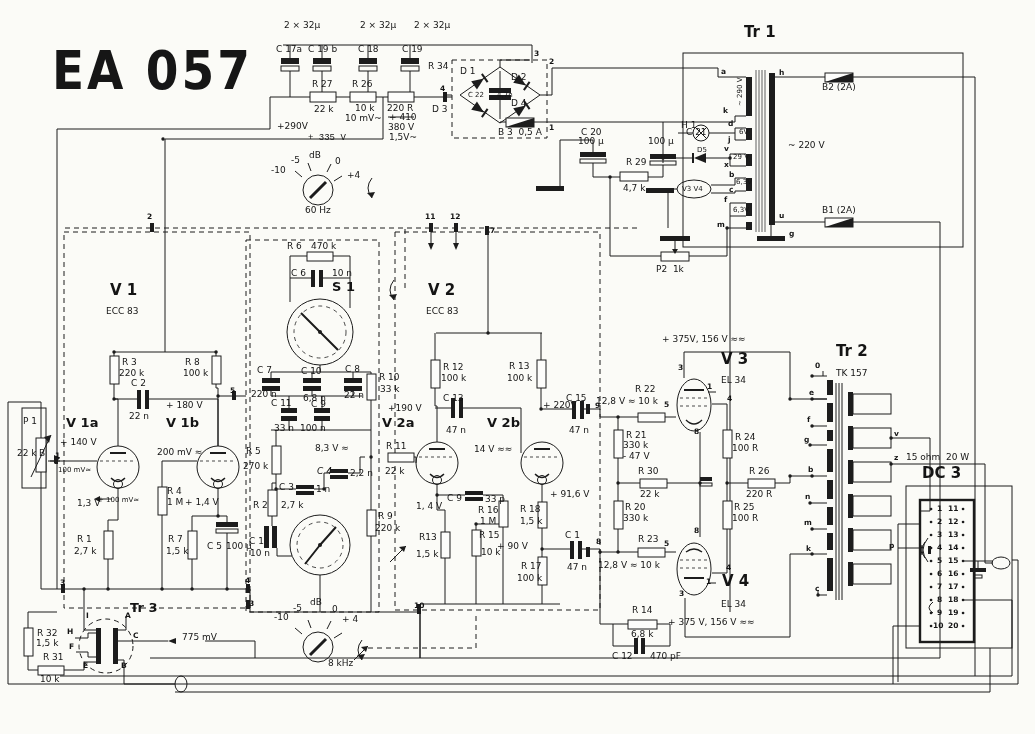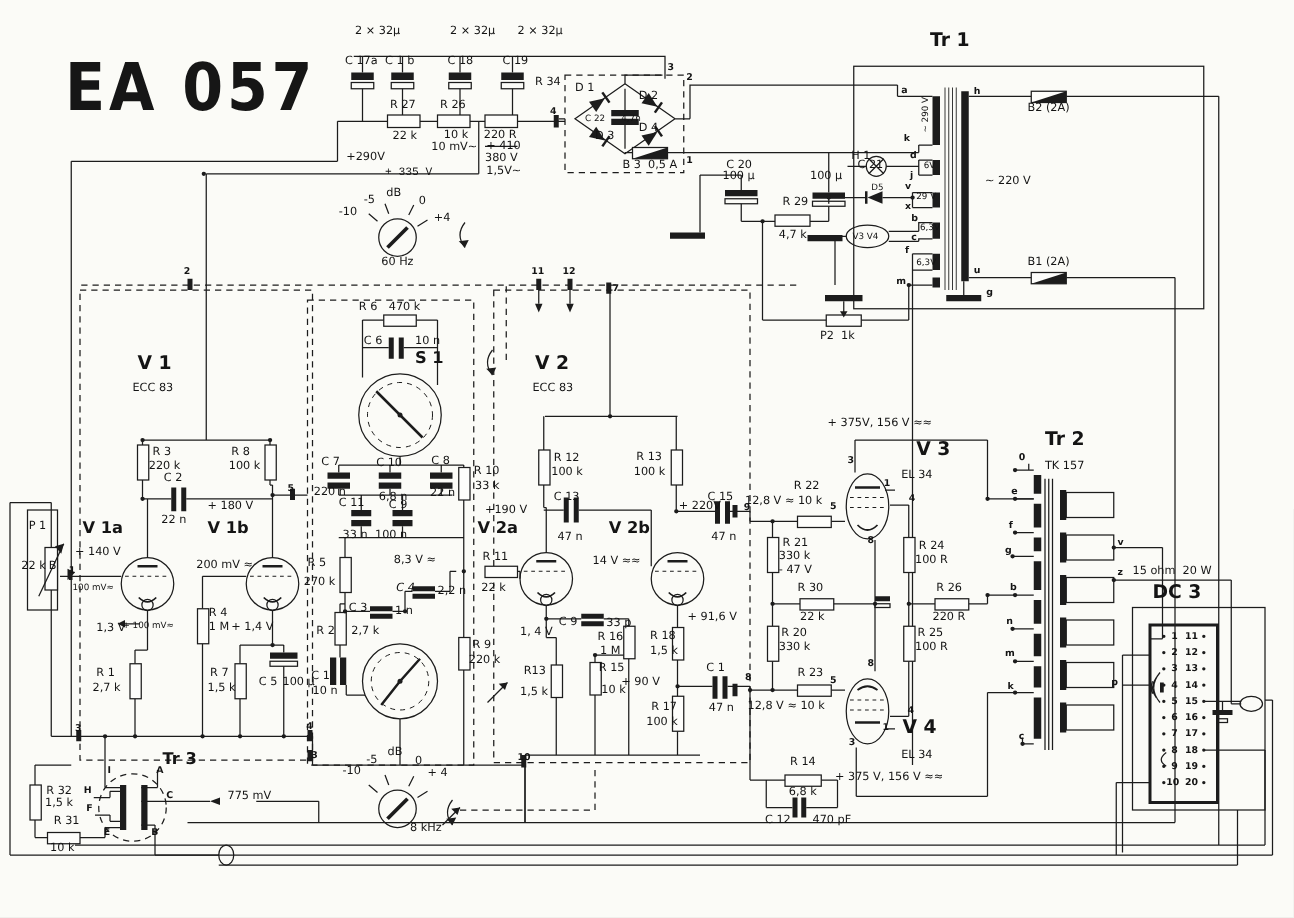--- a/index.html
+++ b/index.html
@@ -376,21 +376,21 @@
                M162,589h.1 M192,589h.1 M227,589h.1 M663,158h.1 M730,158h.1 M727,228h.1 M610,177h.1" stroke-width="3.4" stroke-linecap="round"></path>
     </g>
   </svg>
 
   <div class="title" style="left:52px;top:40px;">EA 057</div>
   <div id="labels">
       <span class="lbl" style="left: 284px; top: 20px;">2 × 32µ</span>
       <span class="lbl" style="left: 360px; top: 20px;">2 × 32µ</span>
       <span class="lbl" style="left: 414px; top: 20px;">2 × 32µ</span>
       <span class="lbl" style="left: 276px; top: 44px;">C 17a</span>
-      <span class="lbl" style="left: 308px; top: 44px;">C 1 b</span>
+      <span class="lbl" style="left: 308px; top: 44px;">C 19 b</span>
       <span class="lbl" style="left: 358px; top: 44px;">C 18</span>
       <span class="lbl" style="left: 402px; top: 44px;">C 19</span>
       <span class="lbl" style="left: 312px; top: 79px;">R 27</span>
       <span class="lbl" style="left: 314px; top: 104px;">22 k</span>
       <span class="lbl" style="left: 352px; top: 79px;">R 26</span>
       <span class="lbl" style="left: 355px; top: 103px;">10 k</span>
       <span class="lbl" style="left: 345px; top: 113px;">10 mV~</span>
       <span class="lbl" style="left: 390px; top: 61px; padding-left: 38px;">R 34</span>
       <span class="lbl" style="left: 387px; top: 103px;">220 R</span>
       <span class="lbl" style="left: 389px; top: 112px;">+ 410</span>
@@ -399,21 +399,21 @@
       <span class="lbl" style="left: 277px; top: 121px;">+290V</span>
       <span class="lbl" style="left: 308px; top: 133px; font-family: Liberation Mono, monospace;">+ 335 V</span>
       <span class="lbl" style="left: 309px; top: 150px;">dB</span>
       <span class="lbl" style="left: 291px; top: 155px;">-5</span>
       <span class="lbl" style="left: 335px; top: 156px;">0</span>
       <span class="lbl" style="left: 271px; top: 165px;">-10</span>
       <span class="lbl" style="left: 347px; top: 170px;">+4</span>
       <span class="lbl" style="left: 305px; top: 205px;">60 Hz</span>
       <span class="lbl" style="left: 460px; top: 66px;">D 1</span>
       <span class="lbl" style="left: 511px; top: 72px;">D 2</span>
-      <span class="lbl" style="left: 476px; top: 104px; text-align: right;">D 3</span>
+      <span class="lbl" style="left: 432px; top: 104px; text-align: right;">D 3</span>
       <span class="lbl" style="left: 511px; top: 98px;">D 4</span>
       <span class="lbl tiny" style="left: 468px; top: 91px;">C 22</span>
       <span class="lbl tiny" style="left: 497px; top: 91px;">4,7n</span>
       <span class="lbl" style="left: 498px; top: 127px;">B 3  0,5 A</span>
       <span class="lbl node" style="left: 440px; top: 85px;">4</span>
       <span class="lbl node" style="left: 534px; top: 50px;">3</span>
       <span class="lbl node" style="left: 549px; top: 58px;">2</span>
       <span class="lbl node" style="left: 549px; top: 124px;">1</span>
       <span class="lbl big" style="left: 744px; top: 27px;">Tr 1</span>
       <span class="lbl vert tiny" style="left: 736px; top: 106px;">~ 290 V</span>
@@ -542,21 +542,21 @@
       <span class="lbl" style="left: 520px; top: 504px;">R 18</span>
       <span class="lbl" style="left: 520px; top: 516px;">1,5 k</span>
       <span class="lbl" style="left: 550px; top: 489px;">+ 91,6 V</span>
       <span class="lbl" style="left: 521px; top: 561px;">R 17</span>
       <span class="lbl" style="left: 517px; top: 573px;">100 k</span>
       <span class="lbl" style="left: 565px; top: 530px;">C 1</span>
       <span class="lbl" style="left: 567px; top: 562px;">47 n</span>
       <span class="lbl node" style="left: 596px; top: 538px;">8</span>
       <span class="lbl node" style="left: 414px; top: 602px;">10</span>
       <span class="lbl" style="left: 662px; top: 334px;">+ 375V, 156 V ≈≈</span>
-      <span class="lbl big" style="left: 721px; top: 354px; margin-left: 12px;">V 3</span>
+      <span class="lbl big" style="left: 721px; top: 354px;">V 3</span>
       <span class="lbl" style="left: 721px; top: 375px;">EL 34</span>
       <span class="lbl" style="left: 635px; top: 384px;">R 22</span>
       <span class="lbl" style="left: 596px; top: 396px;">12,8 V ≈ 10 k</span>
       <span class="lbl node" style="left: 664px; top: 401px;">5</span>
       <span class="lbl node" style="left: 678px; top: 364px;">3</span>
       <span class="lbl node" style="left: 707px; top: 383px;">1</span>
       <span class="lbl node" style="left: 727px; top: 395px;">4</span>
       <span class="lbl node" style="left: 694px; top: 428px;">8</span>
       <span class="lbl" style="left: 626px; top: 430px;">R 21</span>
       <span class="lbl" style="left: 623px; top: 440px;">330 k</span>

